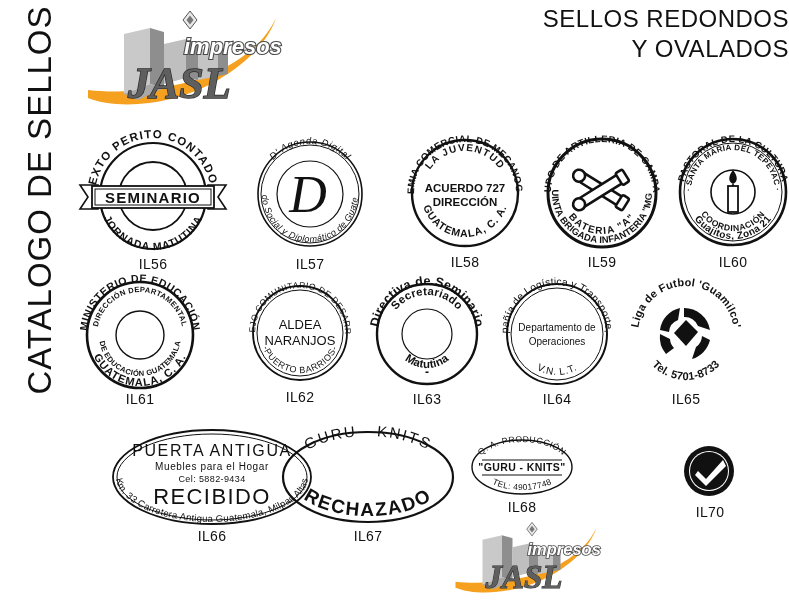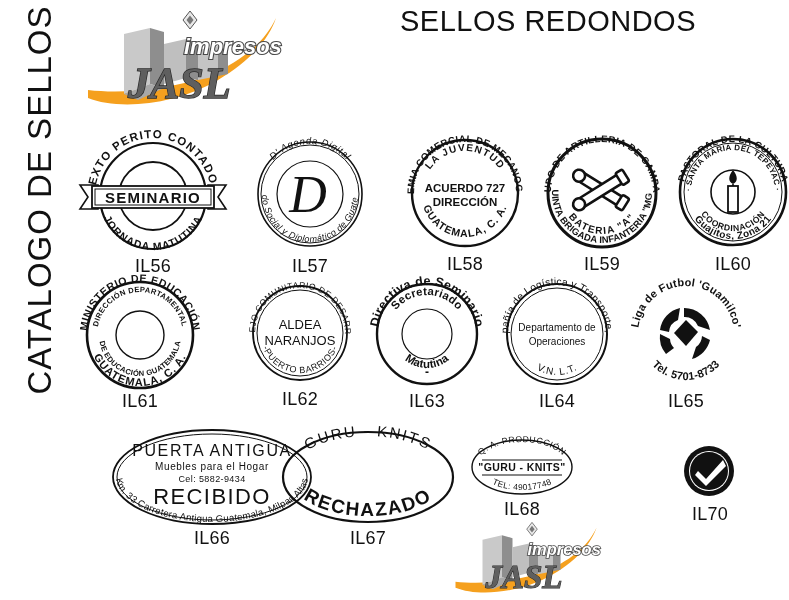--- a/index.html
+++ b/index.html
@@ -3,33 +3,33 @@
 <meta charset="utf-8">
 <style>
   html,body{margin:0;padding:0;background:#fff;}
   body{width:789px;height:600px;position:relative;overflow:hidden;
        font-family:"Liberation Sans",sans-serif;color:#111;}
   .page{position:absolute;inset:0;background:#fff;}
 
   
   .logo-top{position:absolute;left:78px;top:6px;width:200px;height:105px;}
   .logo-bottom{position:absolute;left:448px;top:518px;width:150px;height:80px;}
-  .title{position:absolute;left:400px;top:4px;width:389px;text-align:left;
-         font-size:29px;letter-spacing:.5px;line-height:1.24;color:#111;
+  .title{position:absolute;left:400px;top:4px;width:389px;text-align:right;
+         font-size:24px;letter-spacing:.5px;line-height:1.24;color:#111;
          font-family:"Liberation Sans",sans-serif;font-weight:400;}
 
   
   .vert-wrap{position:absolute;left:-200px;top:170px;width:480px;height:60px;
              transform:rotate(-90deg);transform-origin:center center;
              display:flex;align-items:center;justify-content:center;}
   .vert-txt{font-size:33px;letter-spacing:1px;white-space:nowrap;color:#111;}
 
   
   .cell{position:absolute;display:flex;flex-direction:column;align-items:center;}
-  .cell .code{font-size:18px;margin-top:2px;color:#111;letter-spacing:.3px;}
+  .cell .code{font-size:14px;margin-top:2px;color:#111;letter-spacing:.3px;}
   .stamp{position:relative;}
   svg{display:block;overflow:visible;}
   .st-none{fill:none;stroke:#111;}
 </style>
 </head>
 <body>
 
 <div class="page">
 
   <div class="logo-top">
@@ -54,20 +54,21 @@
       <text x="50" y="92" font-size="44" font-style="italic" font-weight="bold" font-family="'Liberation Serif',serif" fill="#5f5f5f" stroke="#2b2b2b" stroke-width="1.4" paint-order="stroke">JASL</text>
       <g transform="translate(112,14)">
         <polygon points="0,-9 7,0 0,9 -7,0" fill="#e9e9e9" stroke="#555" stroke-width="1"></polygon>
         <polygon points="0,-4.5 3.5,0 0,4.5 -3.5,0" fill="#777"></polygon>
       </g>
     </svg>
   </div>
 
   <div class="title">
     <div>SELLOS REDONDOS</div>
+    <div>Y OVALADOS</div>
   </div>
 
   <div class="vert-wrap">
     <span class="vert-txt">CATALOGO DE SELLOS</span>
   </div>
 
   <div class="cell" style="left:78px;top:134px;width:150px;">
     <div class="stamp">
       <svg width="150" height="120" viewBox="0 0 150 120">
         <defs>

